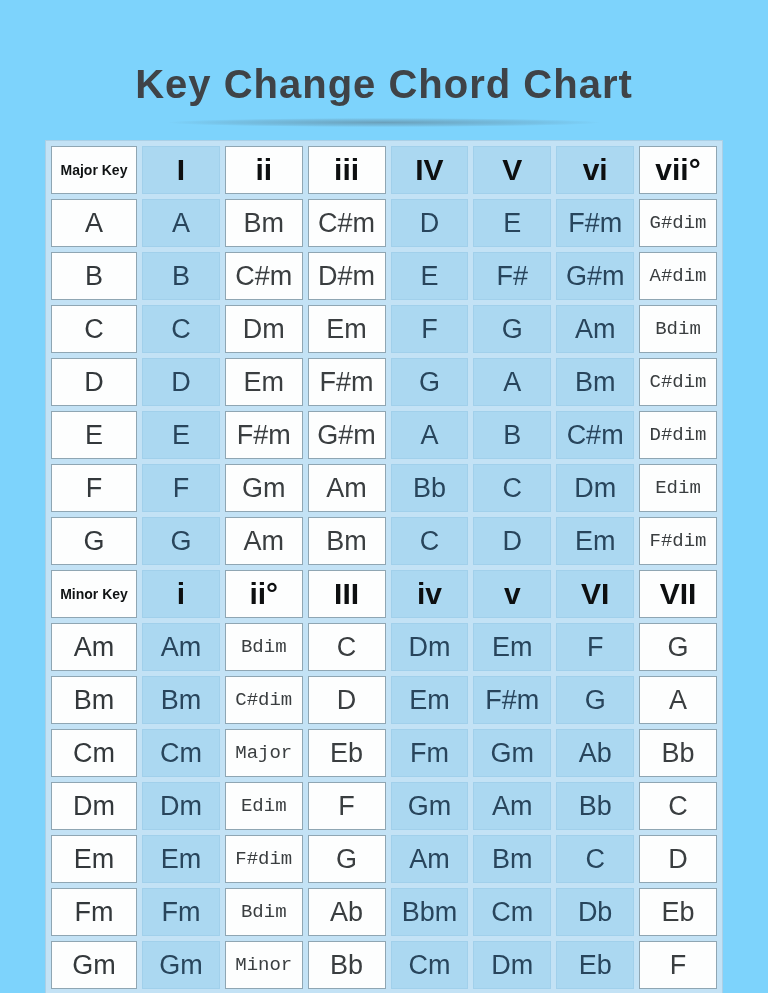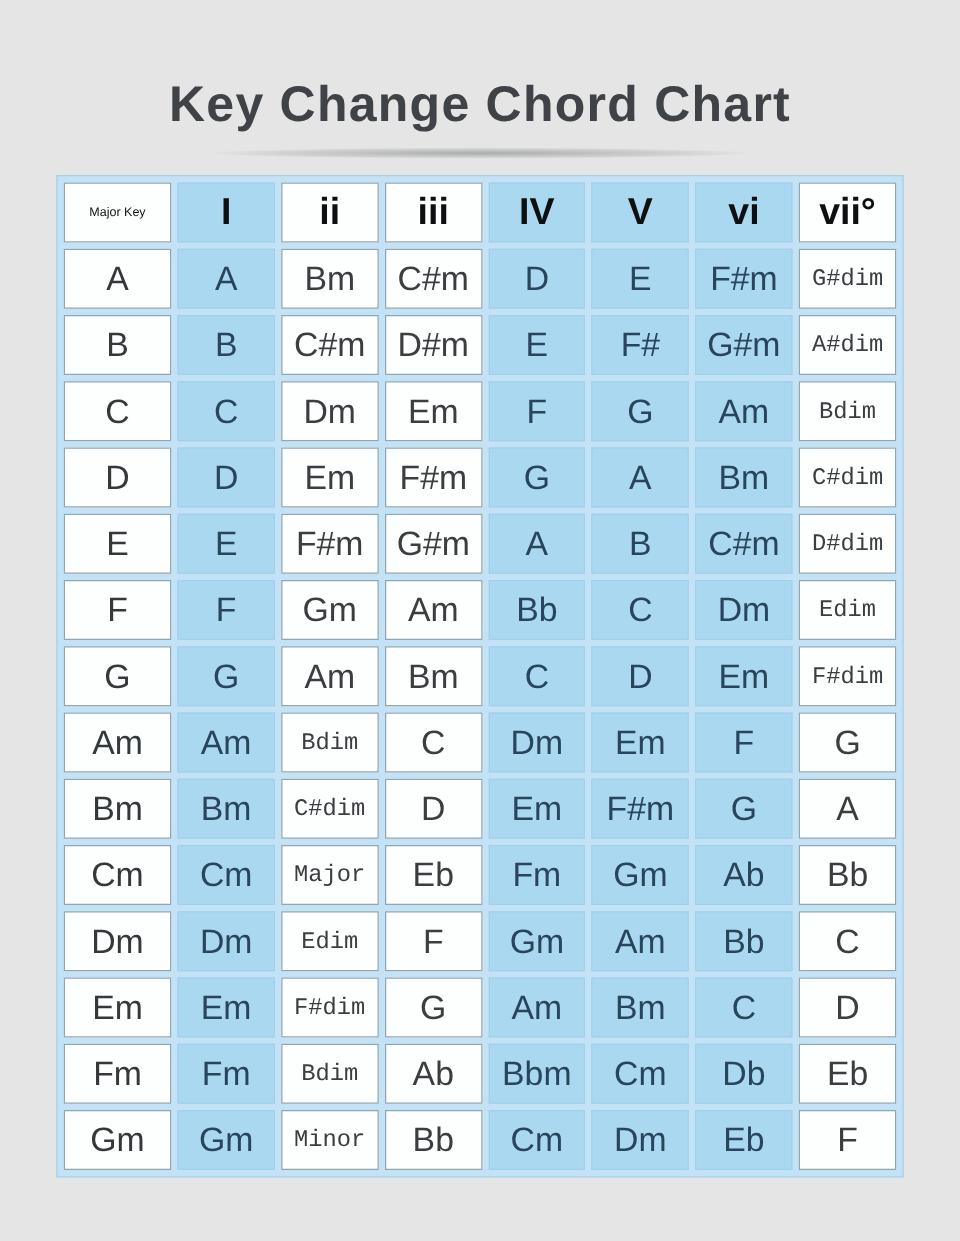--- a/index.html
+++ b/index.html
@@ -1,19 +1,19 @@
 <!DOCTYPE html>
 <html><head>
 <meta charset="utf-8">
 <style>
   html, body { margin: 0; padding: 0; background: #ffffff; }
   .page {
     width: 768px;
     height: 993px;
-    background: #e5e5e5;
+    background: #7dd3fc;
     font-family: "Liberation Sans", sans-serif;
     overflow: hidden;
   }
   .title {
     margin: 62px 0 0 0;
     text-align: center;
     font-size: 40px;
     font-weight: bold;
     letter-spacing: 1px;
     color: #3f4347;
@@ -40,21 +40,21 @@
   .chart-table td, .chart-table th {
     height: 46px;
     padding: 0;
     text-align: center;
     vertical-align: middle;
     overflow: hidden;
     white-space: nowrap;
   }
   .white-cell { background: #fdfefe; border: 1px solid #8fa6b3; }
   .blue-cell  { background: #abd8f1; border: 1px solid #a1d0eb; }
-  .section-label { font-size: 10px; font-weight: normal; color: #101314; }
+  .section-label { font-size: 14px; font-weight: bold; color: #101314; }
   .roman { font-size: 30px; font-weight: bold; color: #0d0f10; }
   .key-cell { font-size: 27px; font-weight: normal; color: #33383b; }
   .chord { font-weight: normal; font-size: 27px; }
   td.white-cell.chord { color: #3a3e40; }
   td.blue-cell.chord { color: #28455c; }
   .chord.dim { font-size: 19px; font-family: Liberation Mono, monospace; }
 </style>
 </head>
 <body>
 
@@ -148,20 +148,30 @@
           <td class="white-cell key-cell">G</td>
           <td class="blue-cell chord">G</td>
           <td class="white-cell chord">Am</td>
           <td class="white-cell chord">Bm</td>
           <td class="blue-cell chord">C</td>
           <td class="blue-cell chord">D</td>
           <td class="blue-cell chord">Em</td>
           <td class="white-cell chord dim">F#dim</td>
         </tr>
         <tr>
+          <th class="white-cell section-label">Minor Key</th>
+          <th class="blue-cell roman">i</th>
+          <th class="white-cell roman">ii°</th>
+          <th class="white-cell roman">III</th>
+          <th class="blue-cell roman">iv</th>
+          <th class="blue-cell roman">v</th>
+          <th class="blue-cell roman">VI</th>
+          <th class="white-cell roman">VII</th>
+        </tr>
+        <tr>
           <td class="white-cell key-cell">Am</td>
           <td class="blue-cell chord">Am</td>
           <td class="white-cell chord dim">Bdim</td>
           <td class="white-cell chord">C</td>
           <td class="blue-cell chord">Dm</td>
           <td class="blue-cell chord">Em</td>
           <td class="blue-cell chord">F</td>
           <td class="white-cell chord">G</td>
         </tr>
         <tr>

